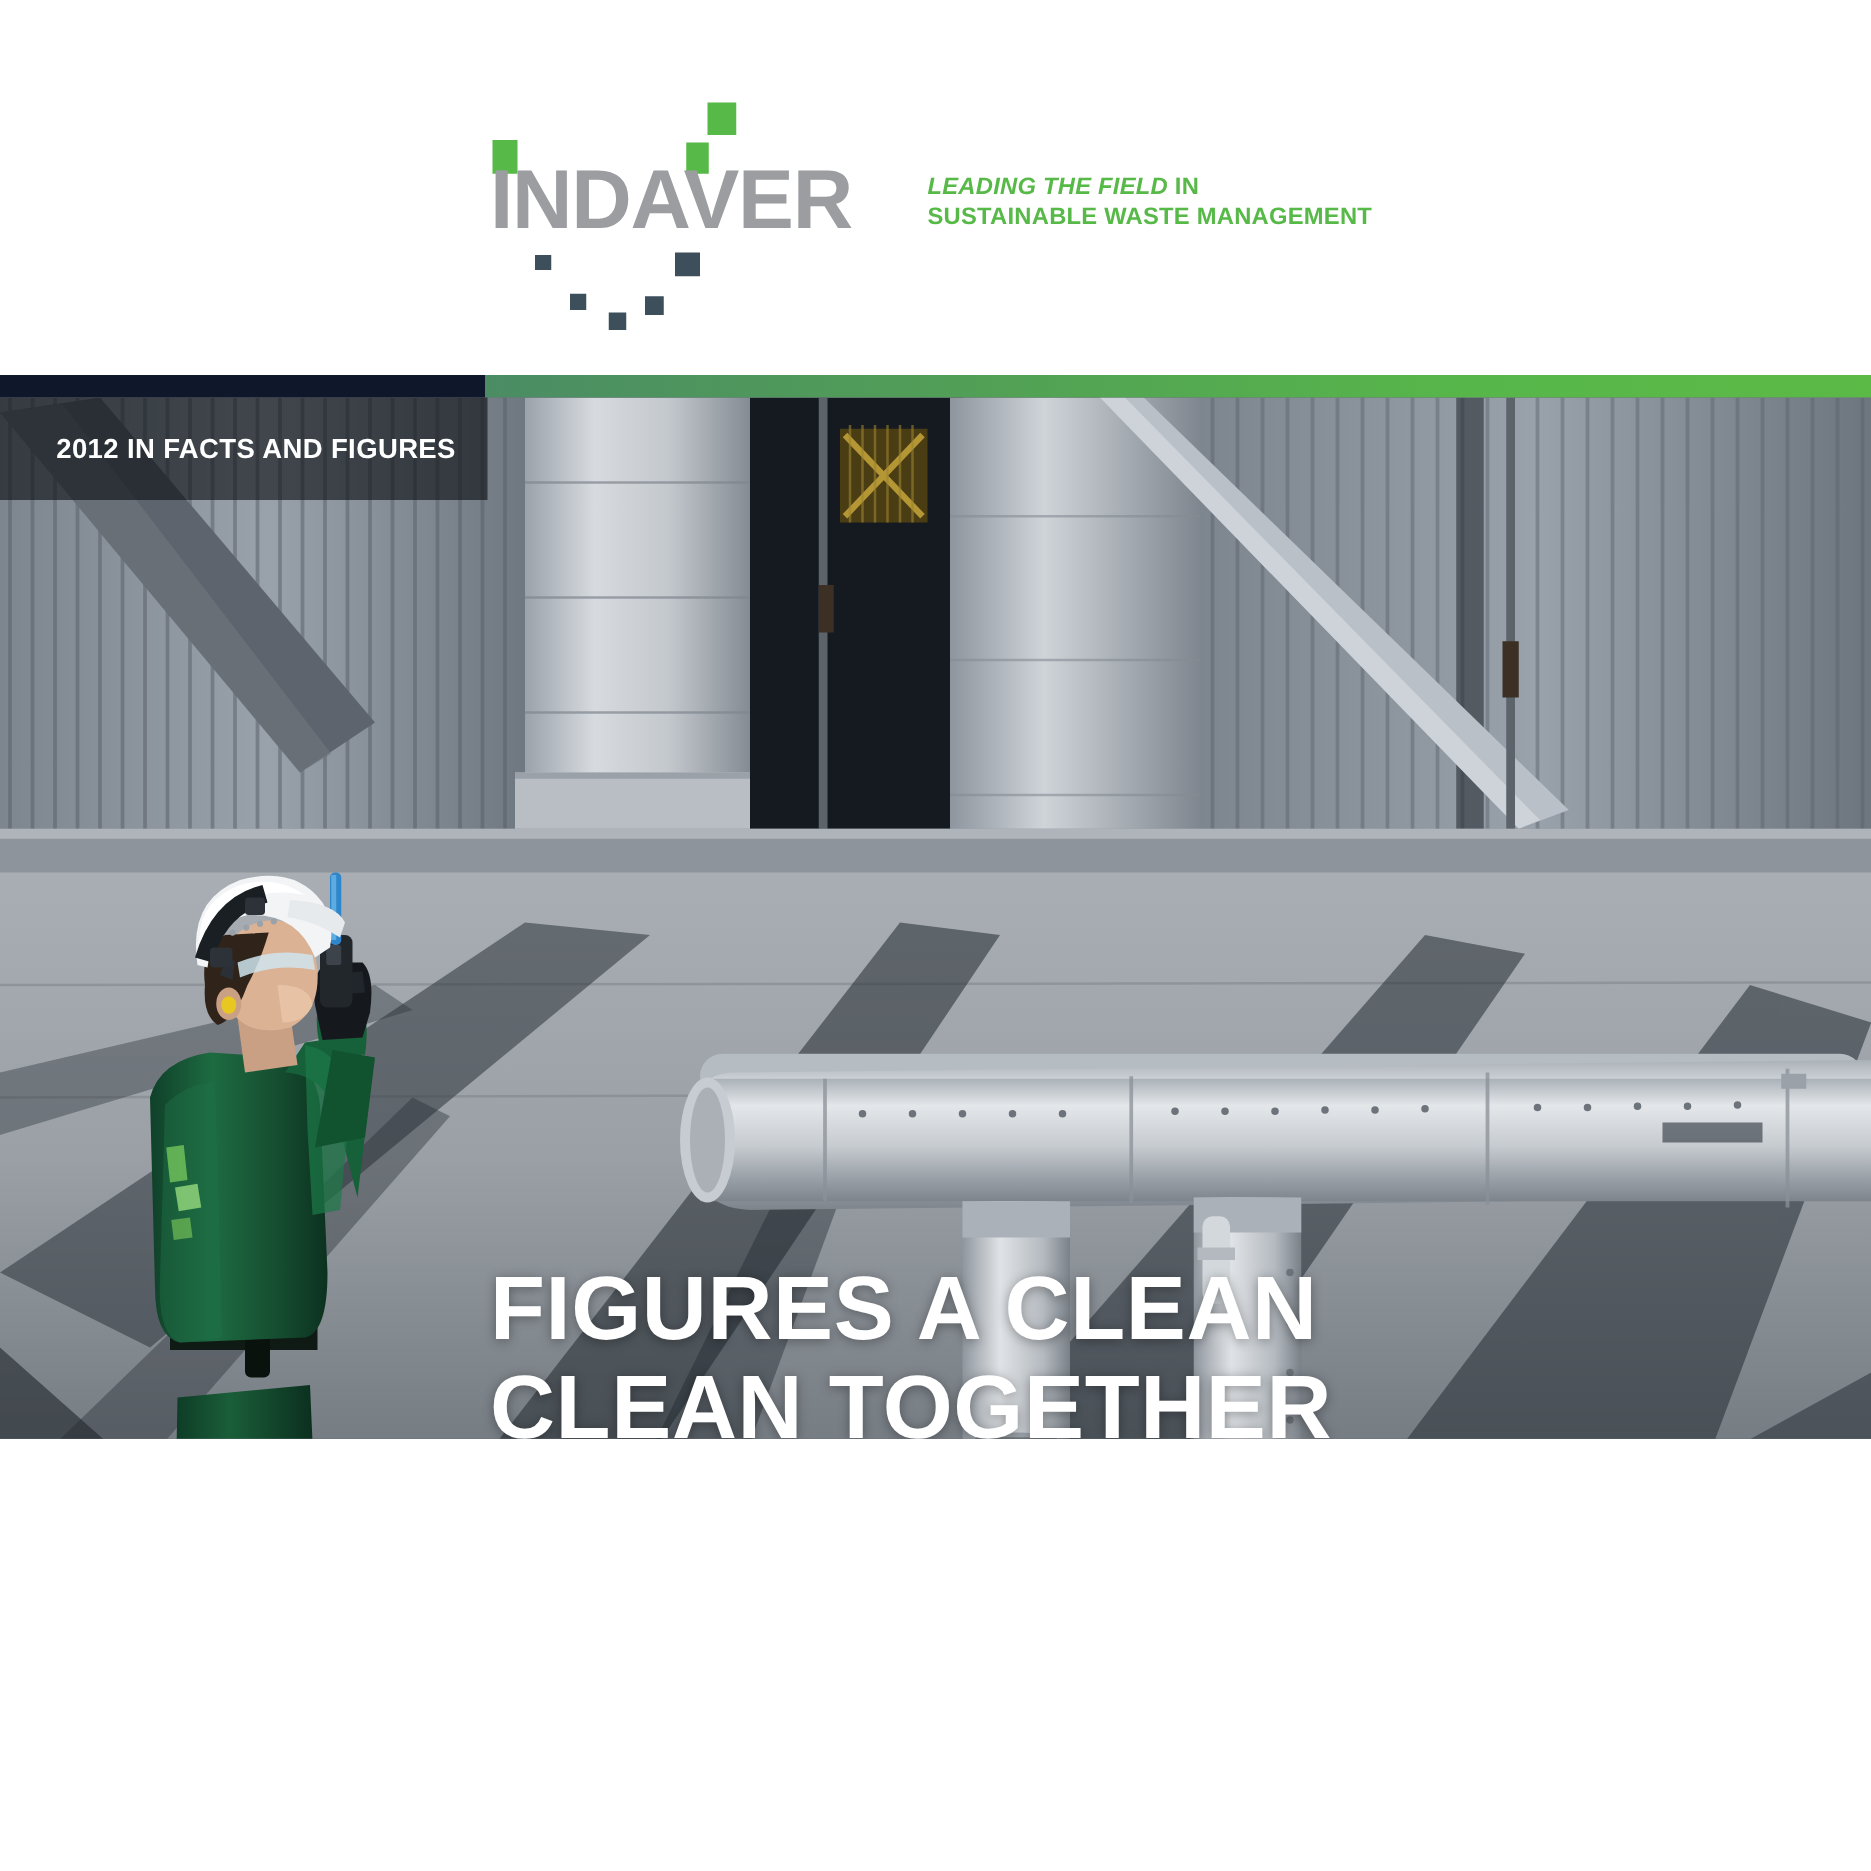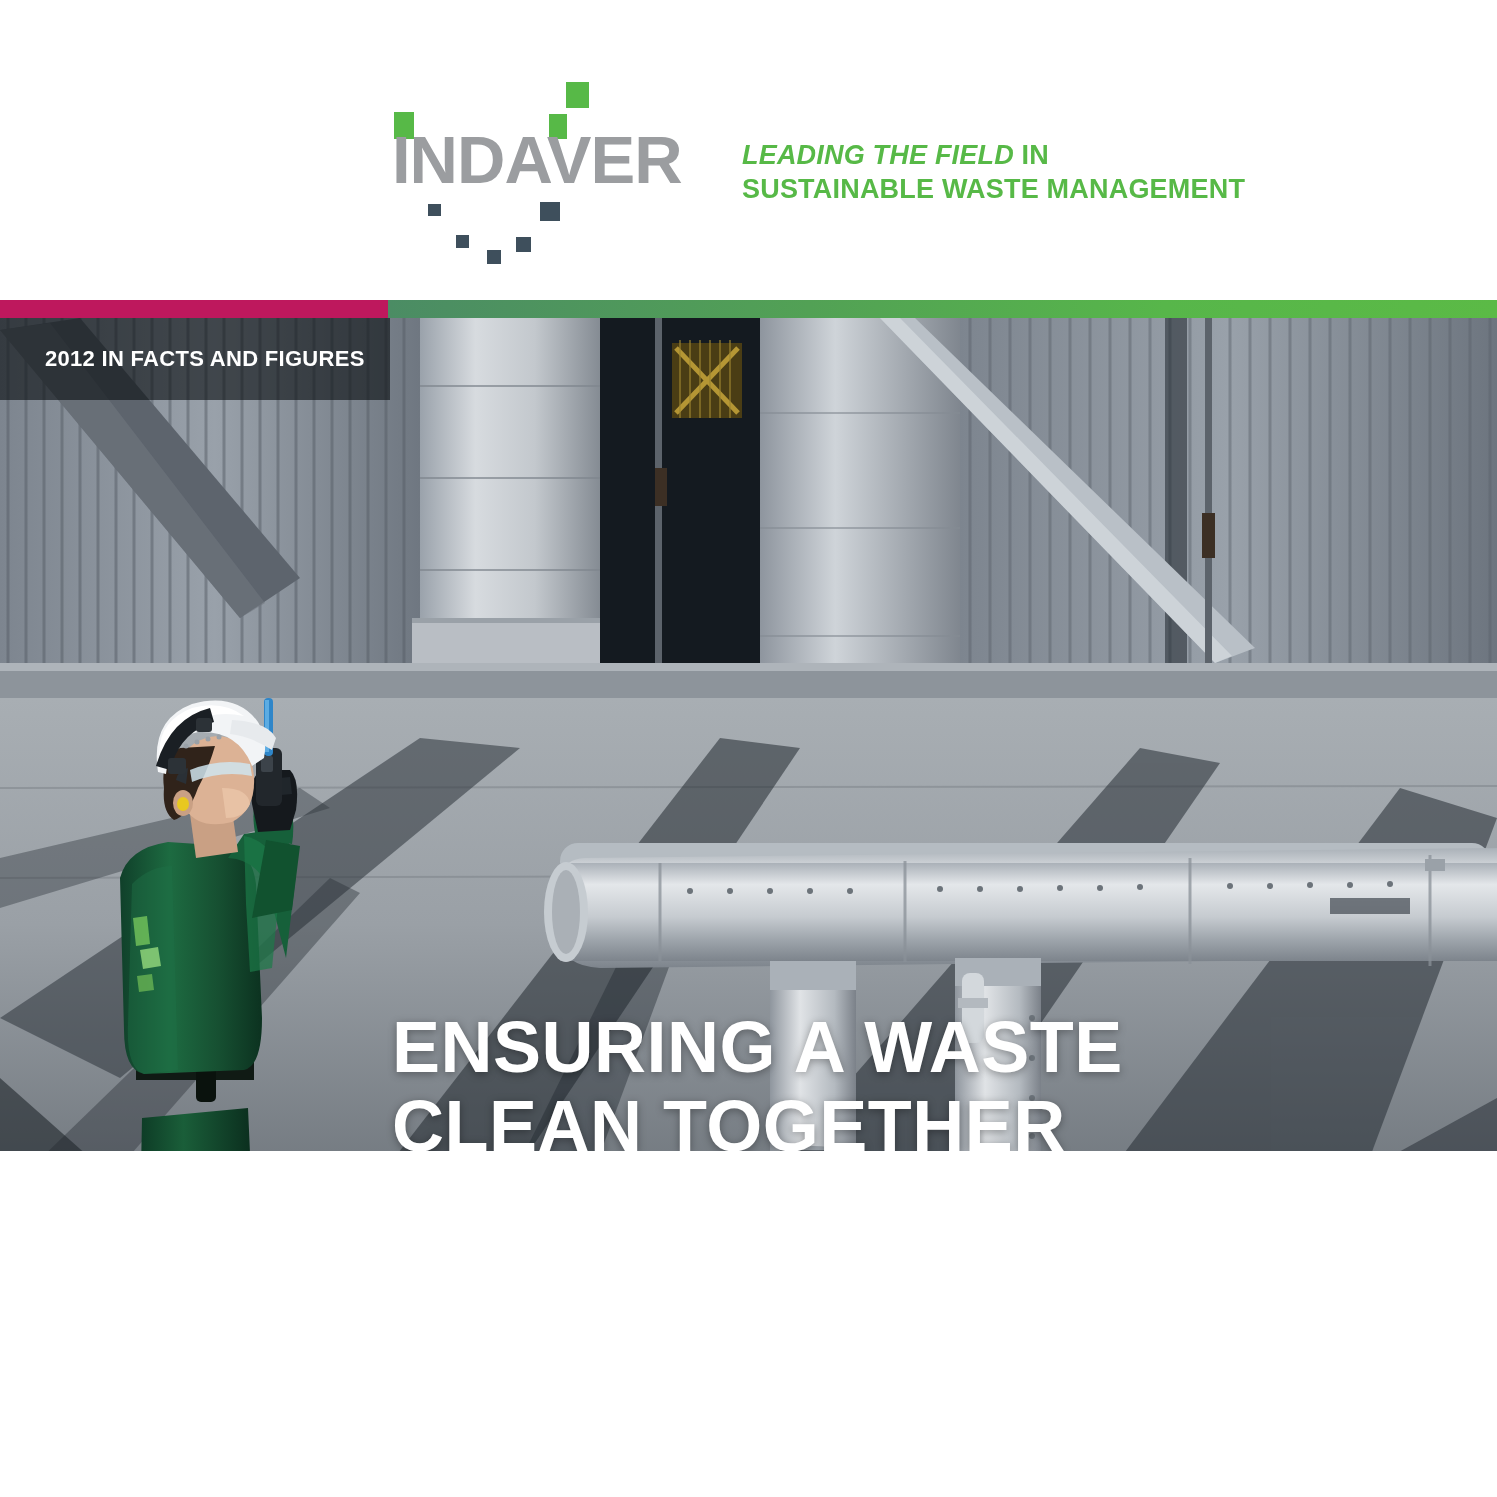--- a/index.html
+++ b/index.html
@@ -6,21 +6,21 @@
     margin: 0; padding: 0;
     width: 1497px; height: 1497px;
     background: #ffffff;
     font-family: "Liberation Sans", sans-serif;
     overflow: hidden;
   }
   #cover {
     position: relative;
     width: 1497px;
     height: 1151px;
-    background: #be185d;
+    background: #0f172a;
     overflow: hidden;
   }
 
   
   .header {
     position: absolute;
     left: 0; top: 0;
     width: 1497px; height: 300px;
     background: #ffffff;
   }
@@ -53,21 +53,21 @@
   .sq-d3 { left: 64px;  top: 153px; width: 13px;  height: 13px; }
   .sq-d4 { left: 124px; top: 155px; width: 15px;  height: 15px; }
   .sq-d5 { left: 95px;  top: 168px; width: 14px;  height: 14px; }
 
   .tagline {
     position: absolute;
     left: 742px; top: 138px;
     color: #57b947;
     font-family: "Liberation Sans", sans-serif;
     font-weight: bold;
-    font-size: 27px;
+    font-size: 19px;
     line-height: 1.26;
     letter-spacing: 0.2px;
   }
   .tagline .ital { font-style: italic; }
 
   
   .green-bar {
     position: absolute;
     left: 388px; top: 300px;
     width: 1109px; height: 19px;
@@ -496,21 +496,21 @@
         <polygon points="250,1040 420,920 520,960 300,1070" fill="#1b2126" opacity="0.45"></polygon>
       </g>
     </svg>
   </div>
 
   <div class="facts-banner">
     <span>2012 IN FACTS AND FIGURES</span>
   </div>
 
   <div class="headline">
-    <div>ENSURING A WASTE</div>
+    <div>FIGURES A CLEAN</div>
     <div>CLEAN TOGETHER</div>
   </div>
 
   <div class="footer-band"></div>
 
   <div class="globe-wrap">
     <svg width="302" height="282" viewBox="0 0 302 282">
       <defs>
         <radialGradient id="globeG" cx="0.46" cy="0.32" r="0.82">
           <stop offset="0" stop-color="#8fd46a"></stop>

